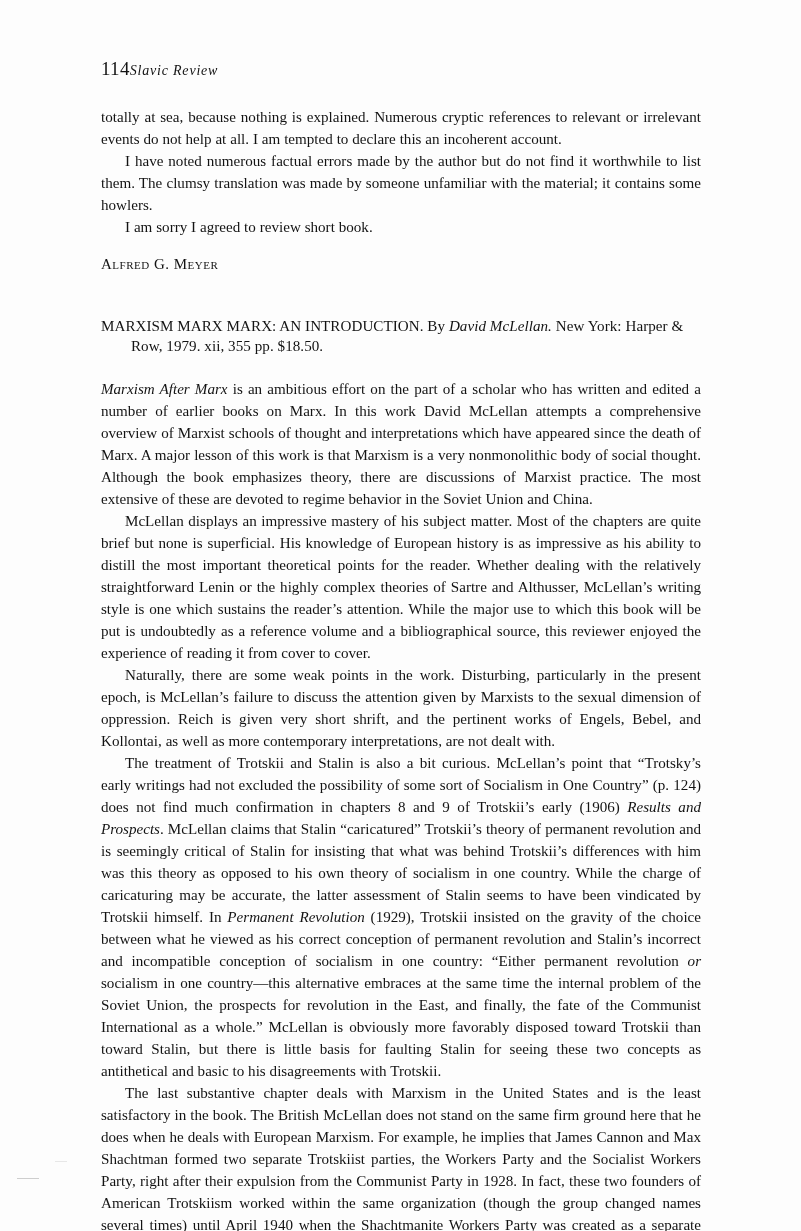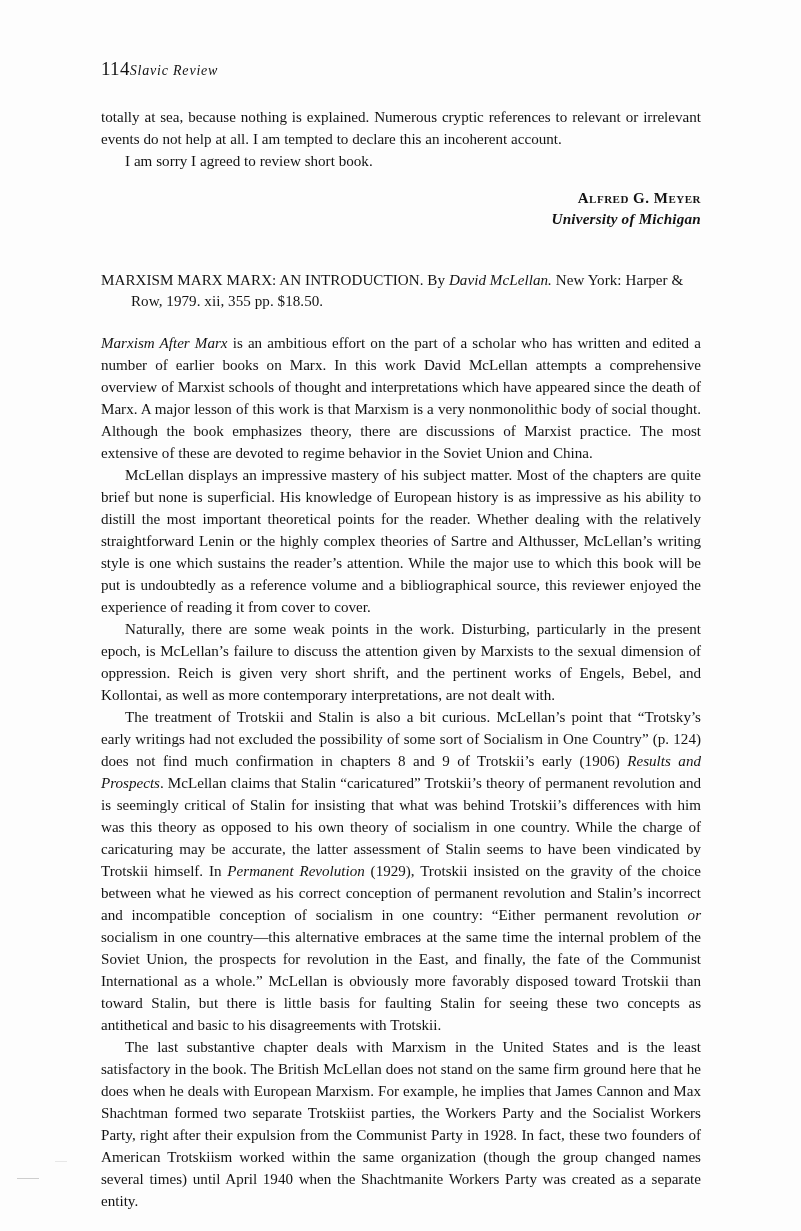--- a/index.html
+++ b/index.html
@@ -55,23 +55,21 @@
     text-align: justify;
     text-indent: 24px;
     hyphens: manual;
     word-spacing: 0.1px;
   }
   p.body.noindent { text-indent: 0; }
 
   
   .signature {
     margin-top: 16px;
-    text-align: right;
     line-height: 20.5px;
-    font-weight: bold;
   }
   .signature .name {
     font-size: 15px;
     font-variant: small-caps;
     letter-spacing: 0.5px;
   }
   .signature .affil {
     font-size: 15.2px;
     font-style: italic;
     letter-spacing: 0.2px;
@@ -116,26 +114,26 @@
 
   <div class="runhead">
     <span class="folio">114</span>
     <span class="journal">Slavic Review</span>
   </div>
 
   <div class="column">
 
     <p class="body noindent">totally at sea, because nothing is explained. Numerous cryptic references to relevant or irrelevant events do not help at all. I am tempted to declare this an incoherent account.</p>
 
+    <p class="body">I have noted numerous factual errors made by the author but do not find it worthwhile to list them. The clumsy translation was made by someone unfamiliar with the material; it contains some howlers.</p>
 
     <p class="body">I am sorry I agreed to review short book.</p>
 
     <div class="signature">
       <div class="name">Alfred G. Meyer</div>
-      <div class="affil">University of Michigan</div>
     </div>
 
     <div class="gap-large"></div>
 
     <p class="book-heading">
       <span>MARXISM MARX MARX: AN INTRODUCTION.</span>
       <span>By</span>
       <em>David McLellan.</em>
       <span>New York: Harper &amp; Row, 1979. xii, 355 pp. $18.50.</span>
     </p>

